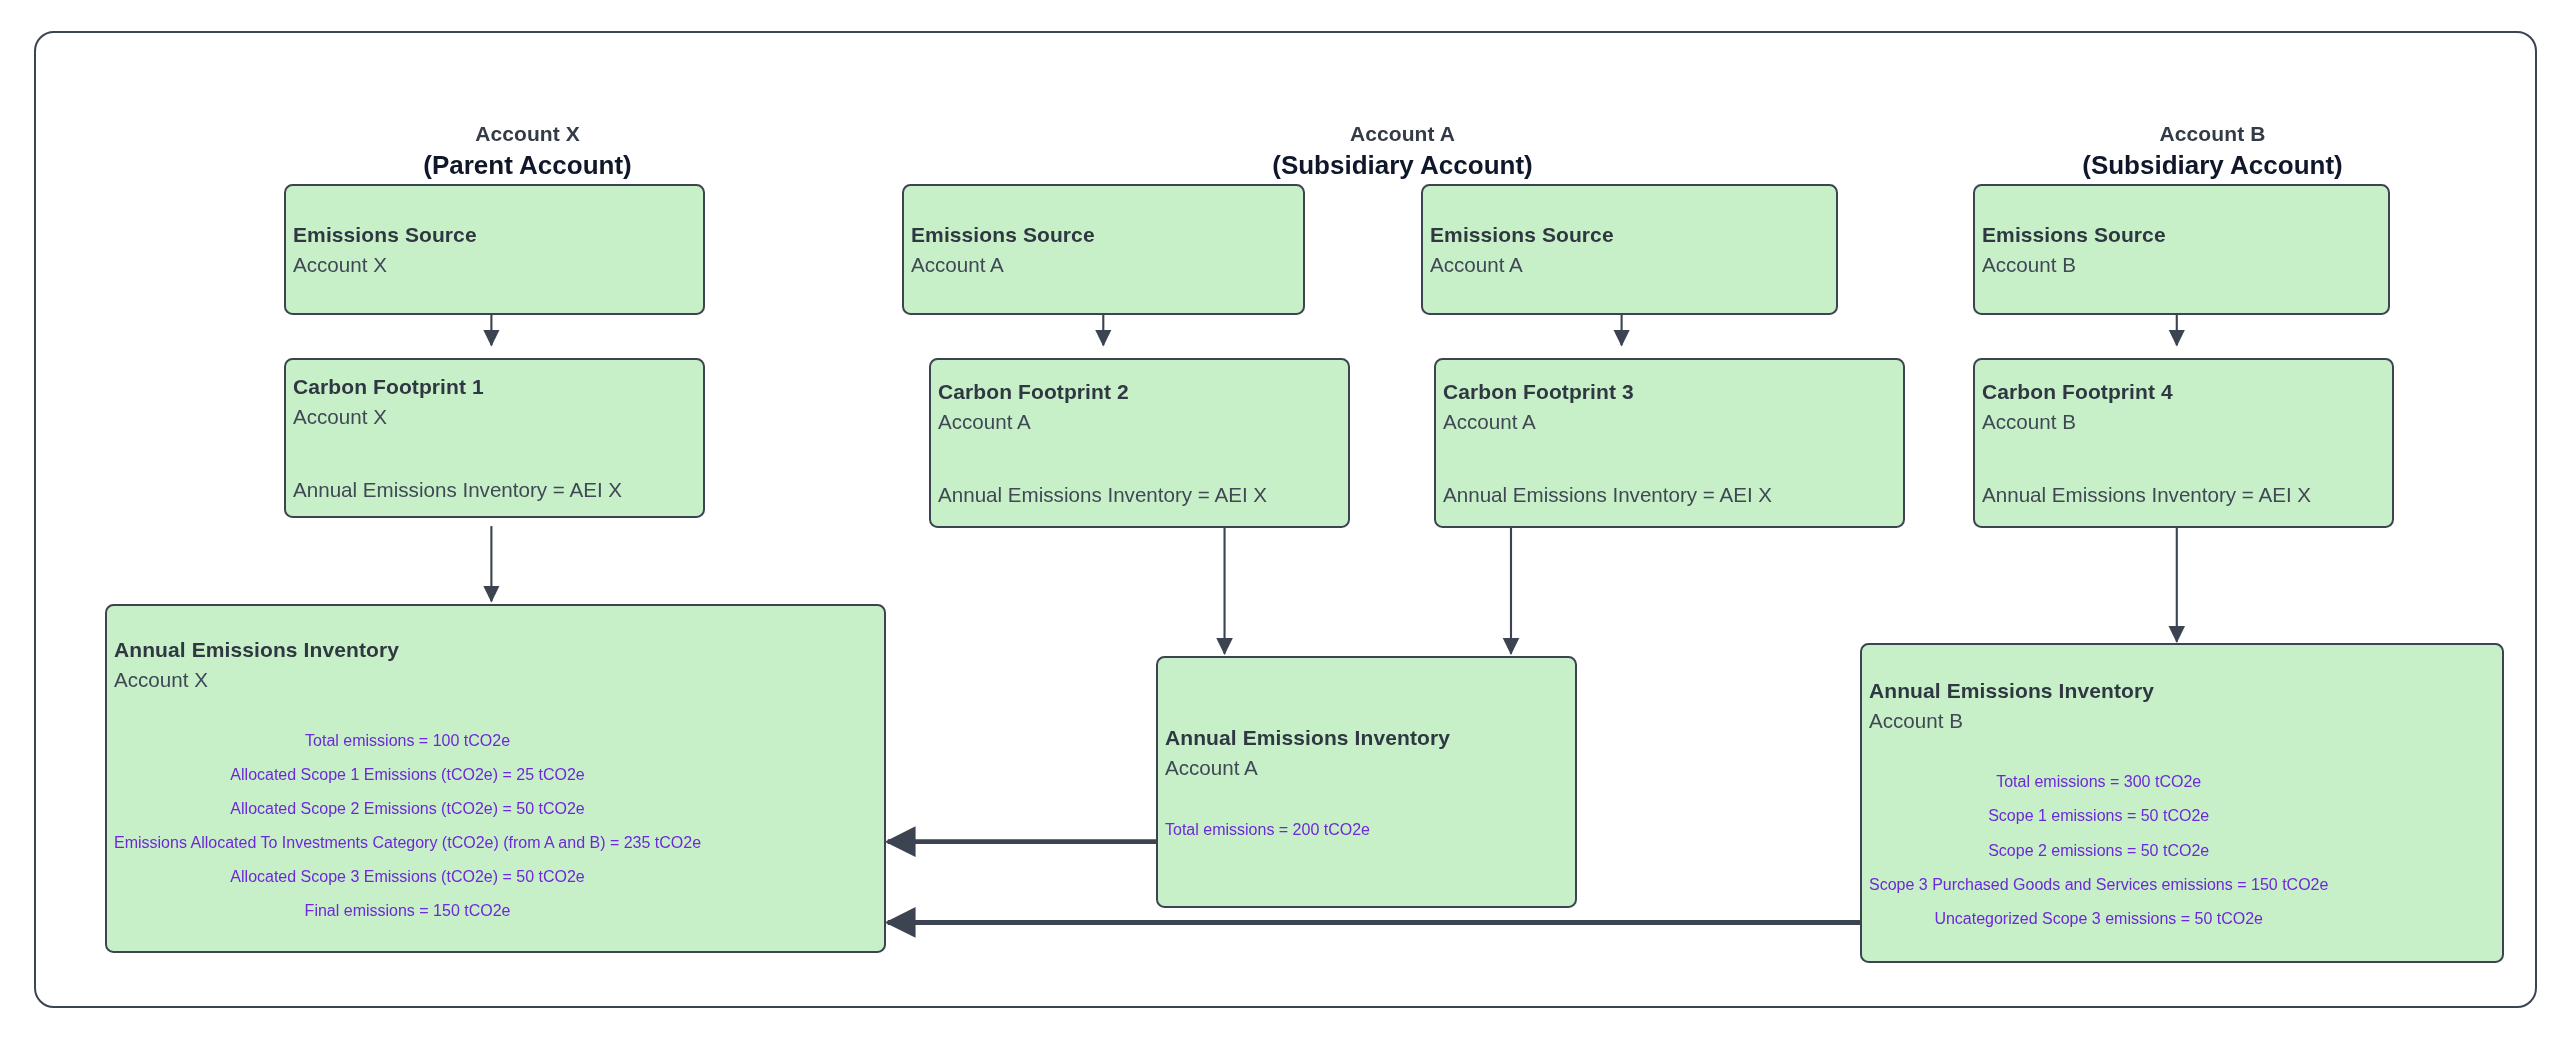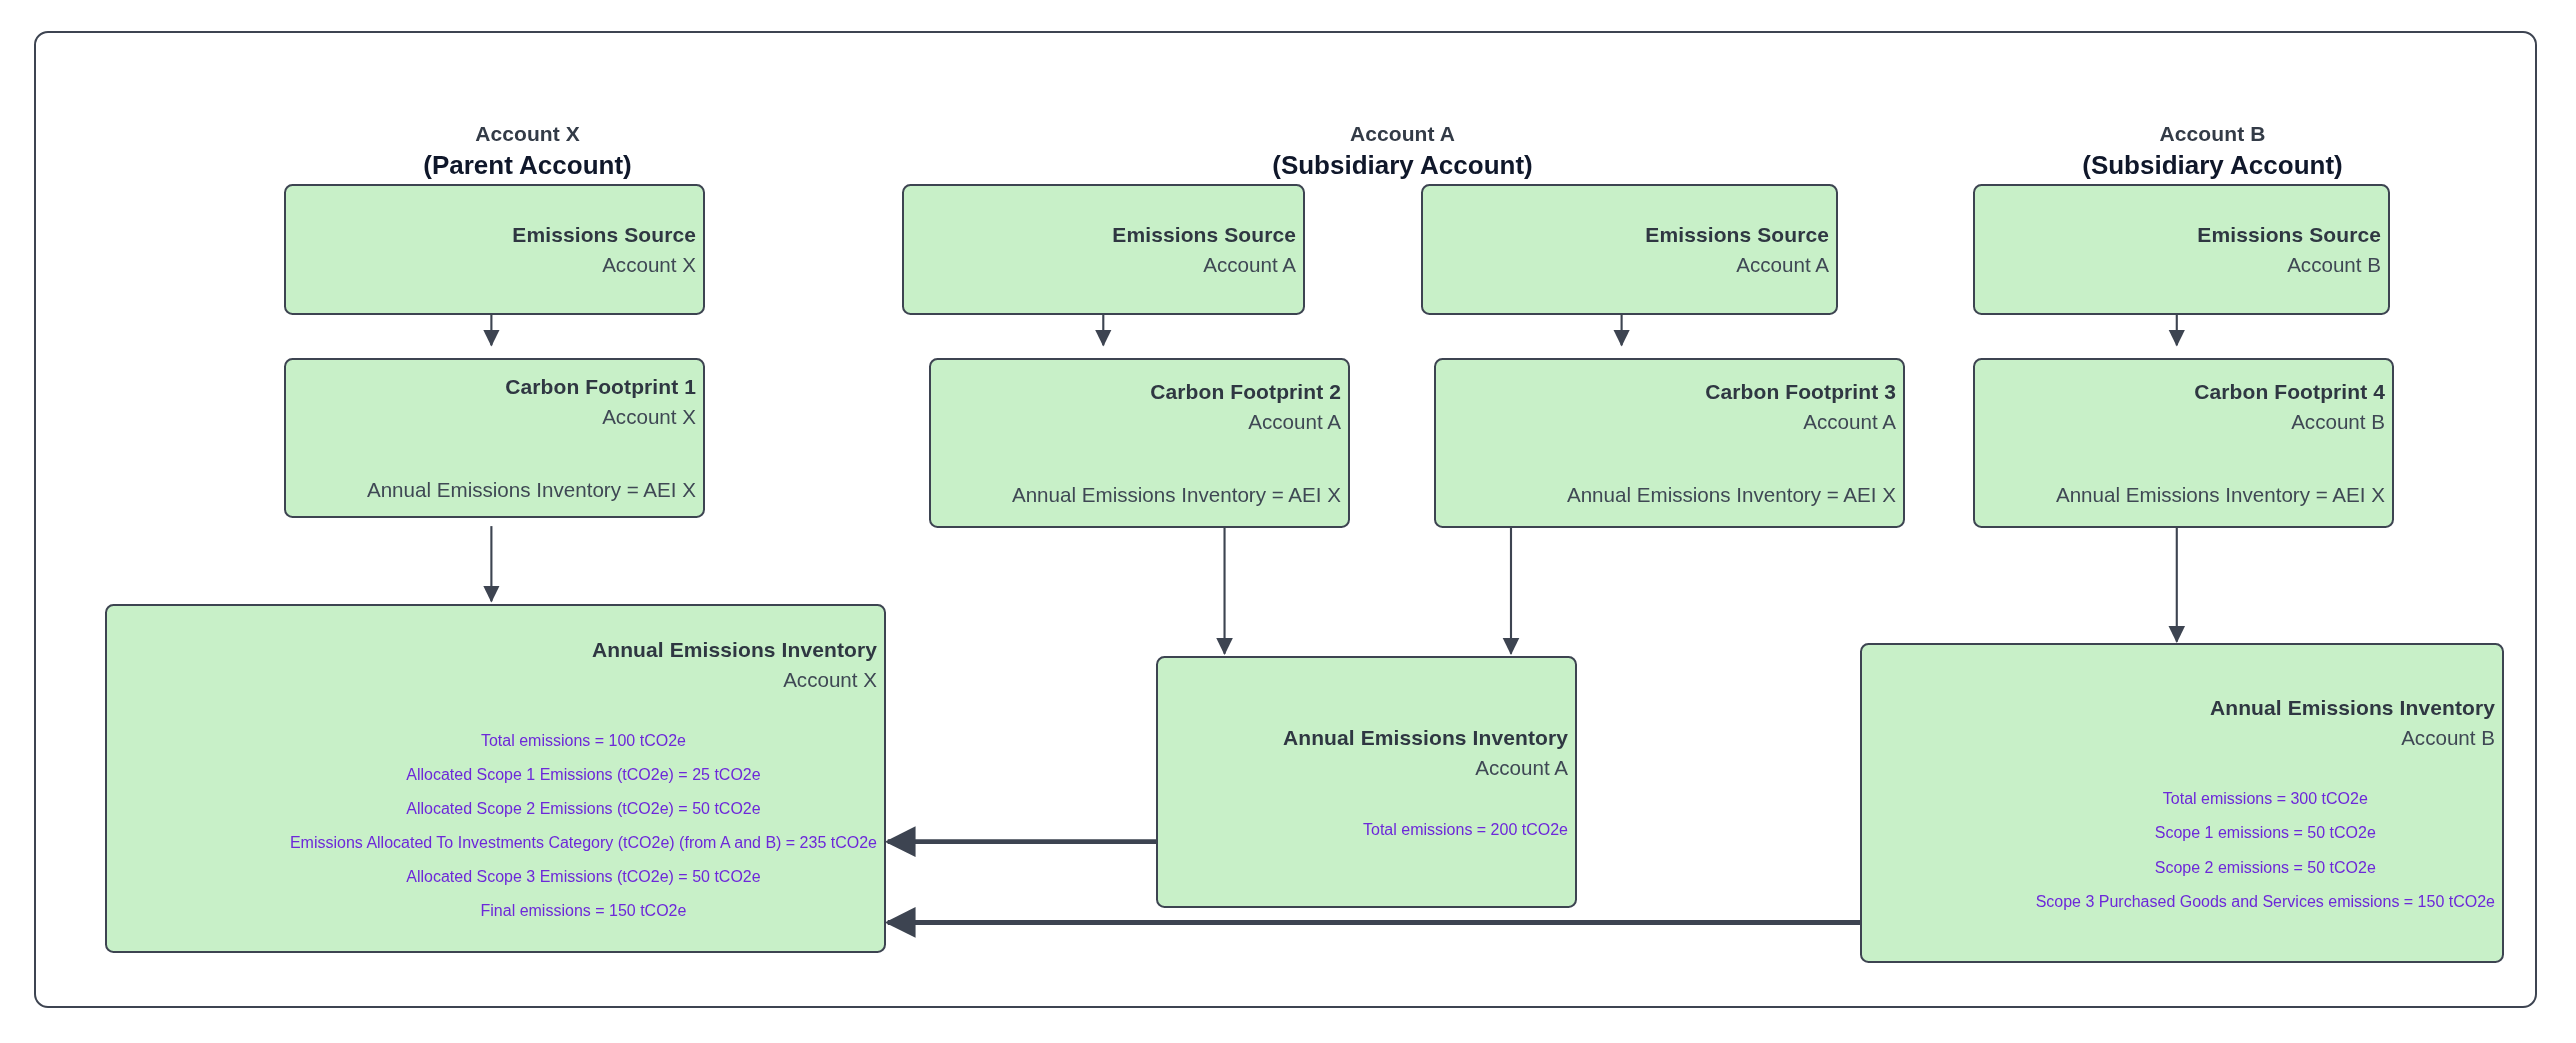--- a/index.html
+++ b/index.html
@@ -15,21 +15,21 @@
   }
 
   
   #diagram-frame {
     position: absolute;
     left: 34px;
     top: 31px;
     width: 2503px;
     height: 977px;
     border: 2.1px solid #3d4451;
-    border-radius: 14px;
+    border-radius: 20px;
     box-sizing: border-box;
     background: #ffffff;
   }
 
   
   #connectors {
     position: absolute;
     left: 0;
     top: 0;
     width: 2576px;
@@ -60,21 +60,21 @@
 
   
   .node {
     position: absolute;
     box-sizing: border-box;
     background: #c8f0c8;
     border: 2.1px solid #3d4451;
     border-radius: 8.5px;
     display: flex;
     flex-direction: column;
-    align-items: flex-end;
+    align-items: flex-start;
     justify-content: center;
     text-align: center;
     padding: 4.3px 7px;
   }
   .node .n-title {
     font-size: 21px;
     font-weight: bold;
     color: #2f3742;
     line-height: 1.42;
     letter-spacing: 0.1px;
@@ -221,17 +221,18 @@
   </div>
 
   <div class="node" style="left:1824px; top:610px; width:644px; height:320px;">
     <div class="n-title">Annual Emissions Inventory</div>
     <div class="n-sub">Account B</div>
     <div class="n-details">
       <div class="n-detail">Total emissions = 300 tCO2e</div>
       <div class="n-detail">Scope 1 emissions = 50 tCO2e</div>
       <div class="n-detail">Scope 2 emissions = 50 tCO2e</div>
       <div class="n-detail">Scope 3 Purchased Goods and Services emissions = 150 tCO2e</div>
+      <div class="n-detail">Uncategorized Scope 3 emissions = 50 tCO2e</div>
     </div>
   </div>
 
 </div>
 
 
 </body></html>

